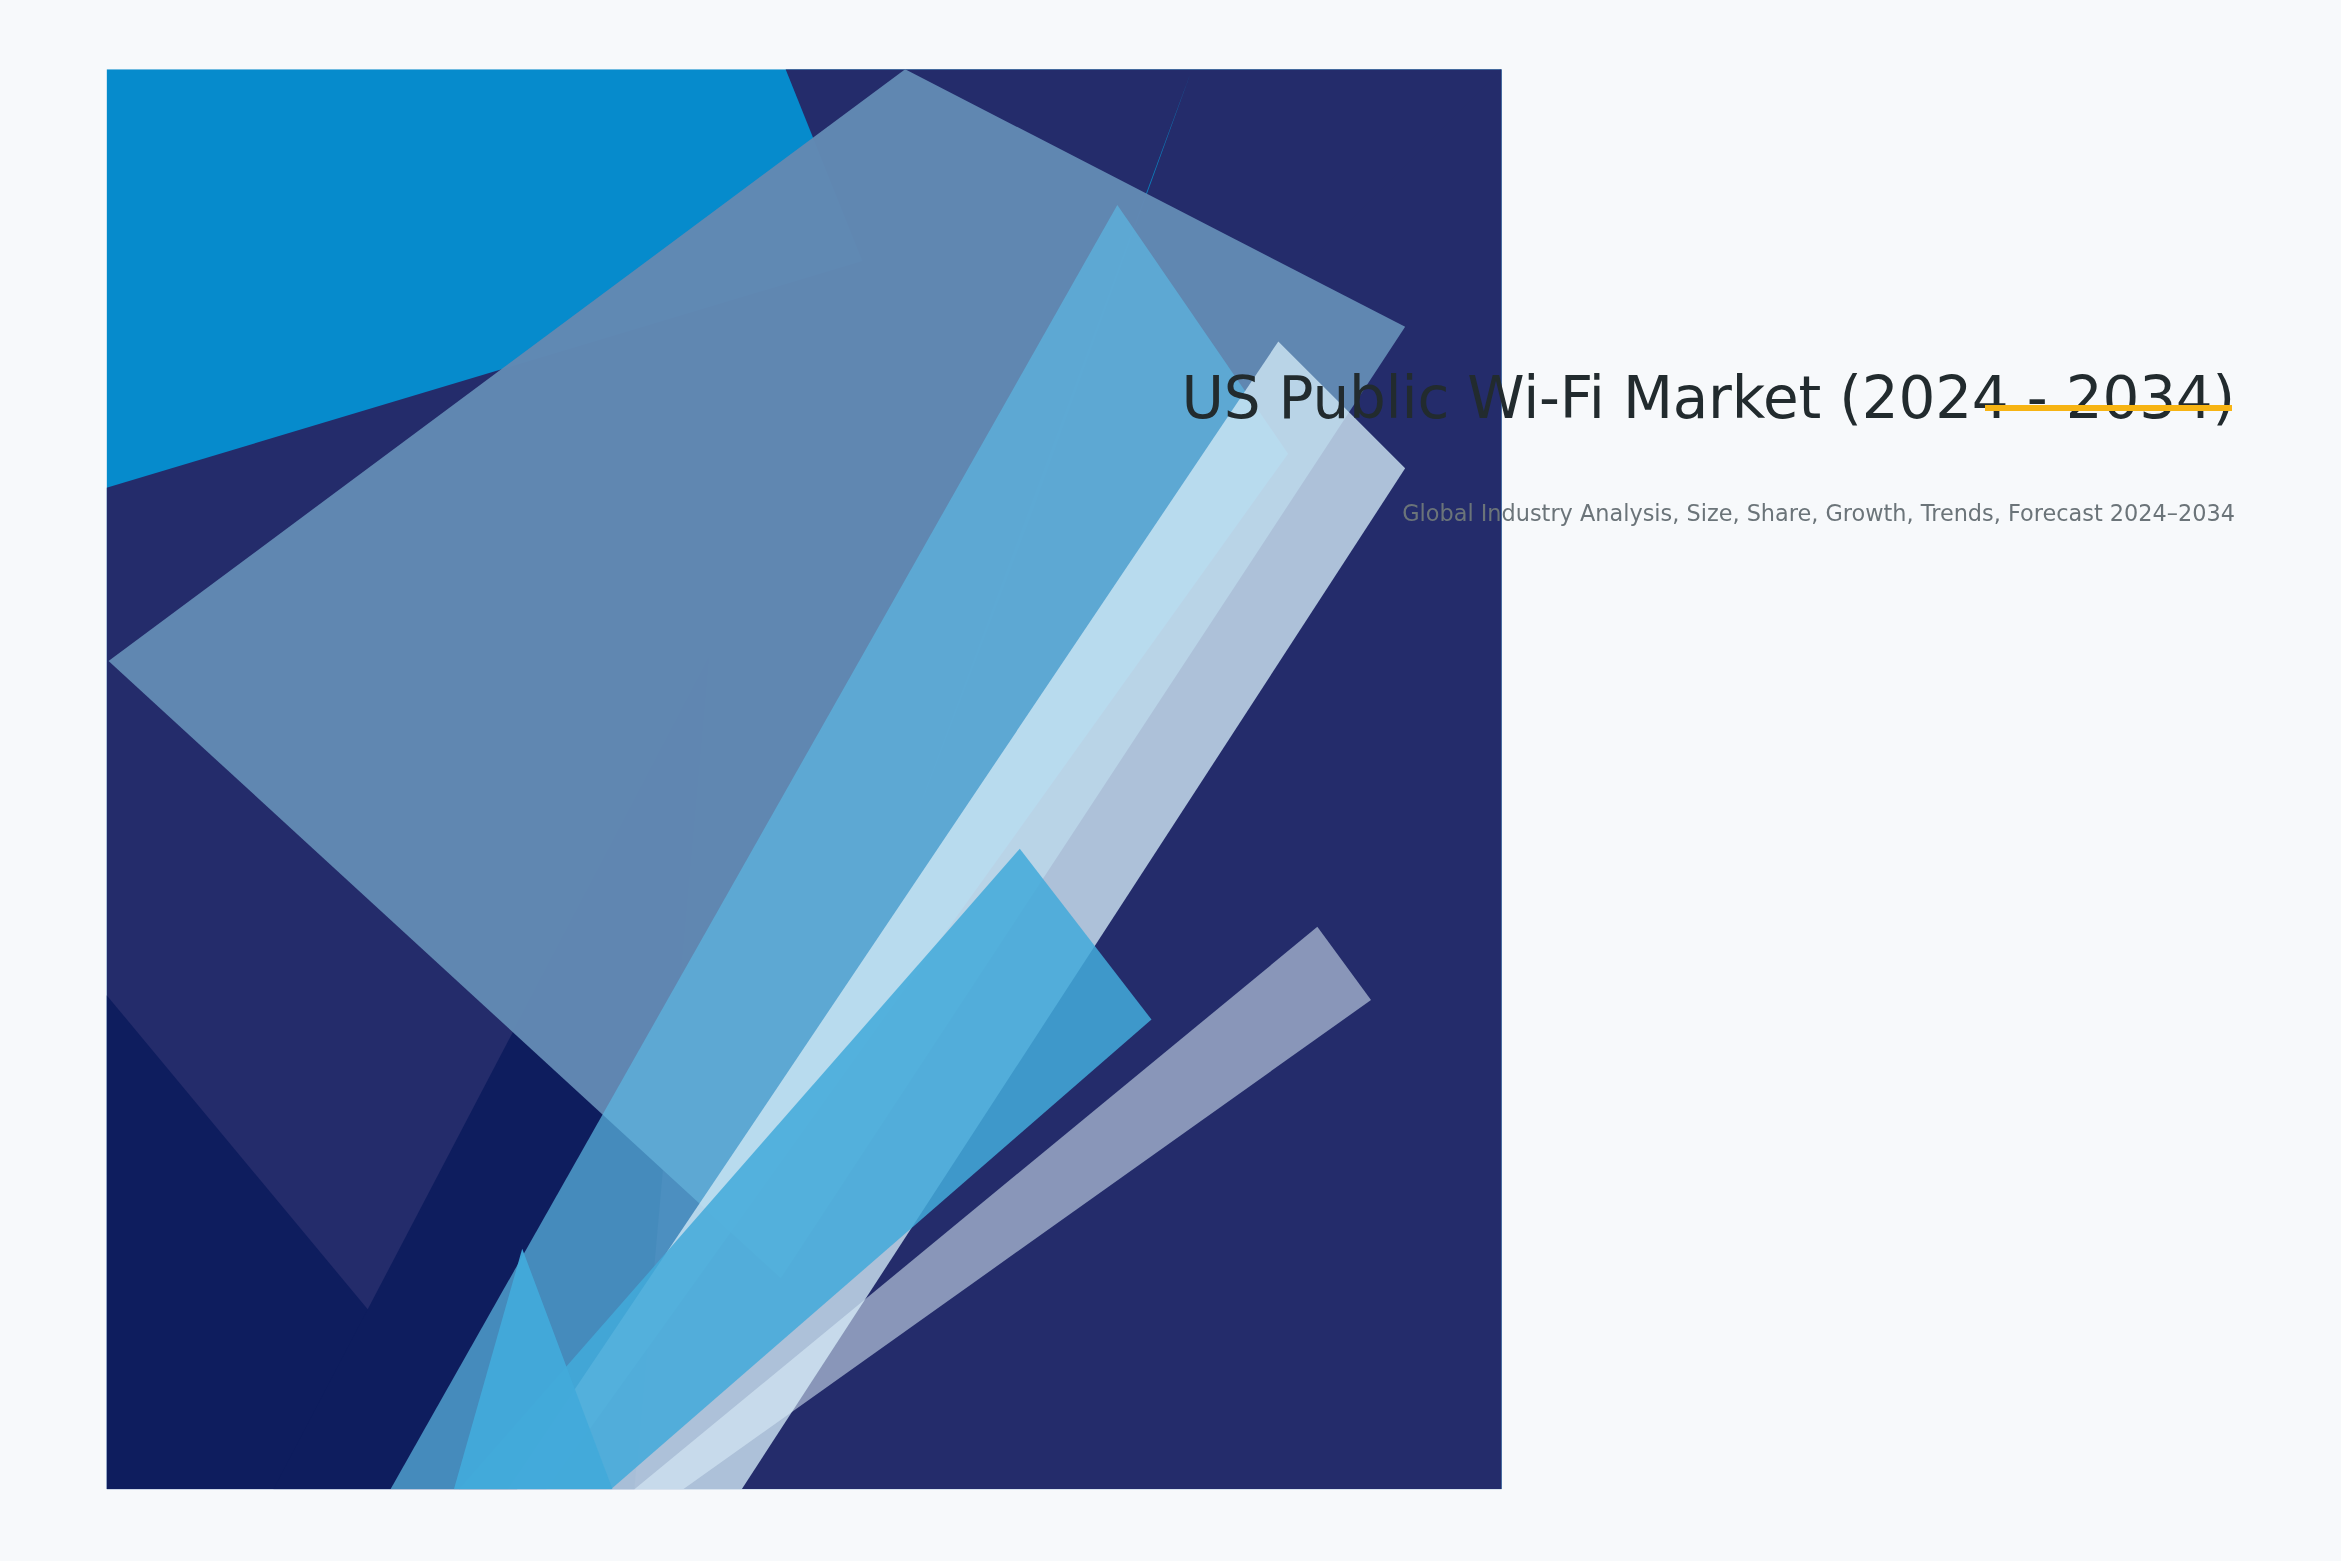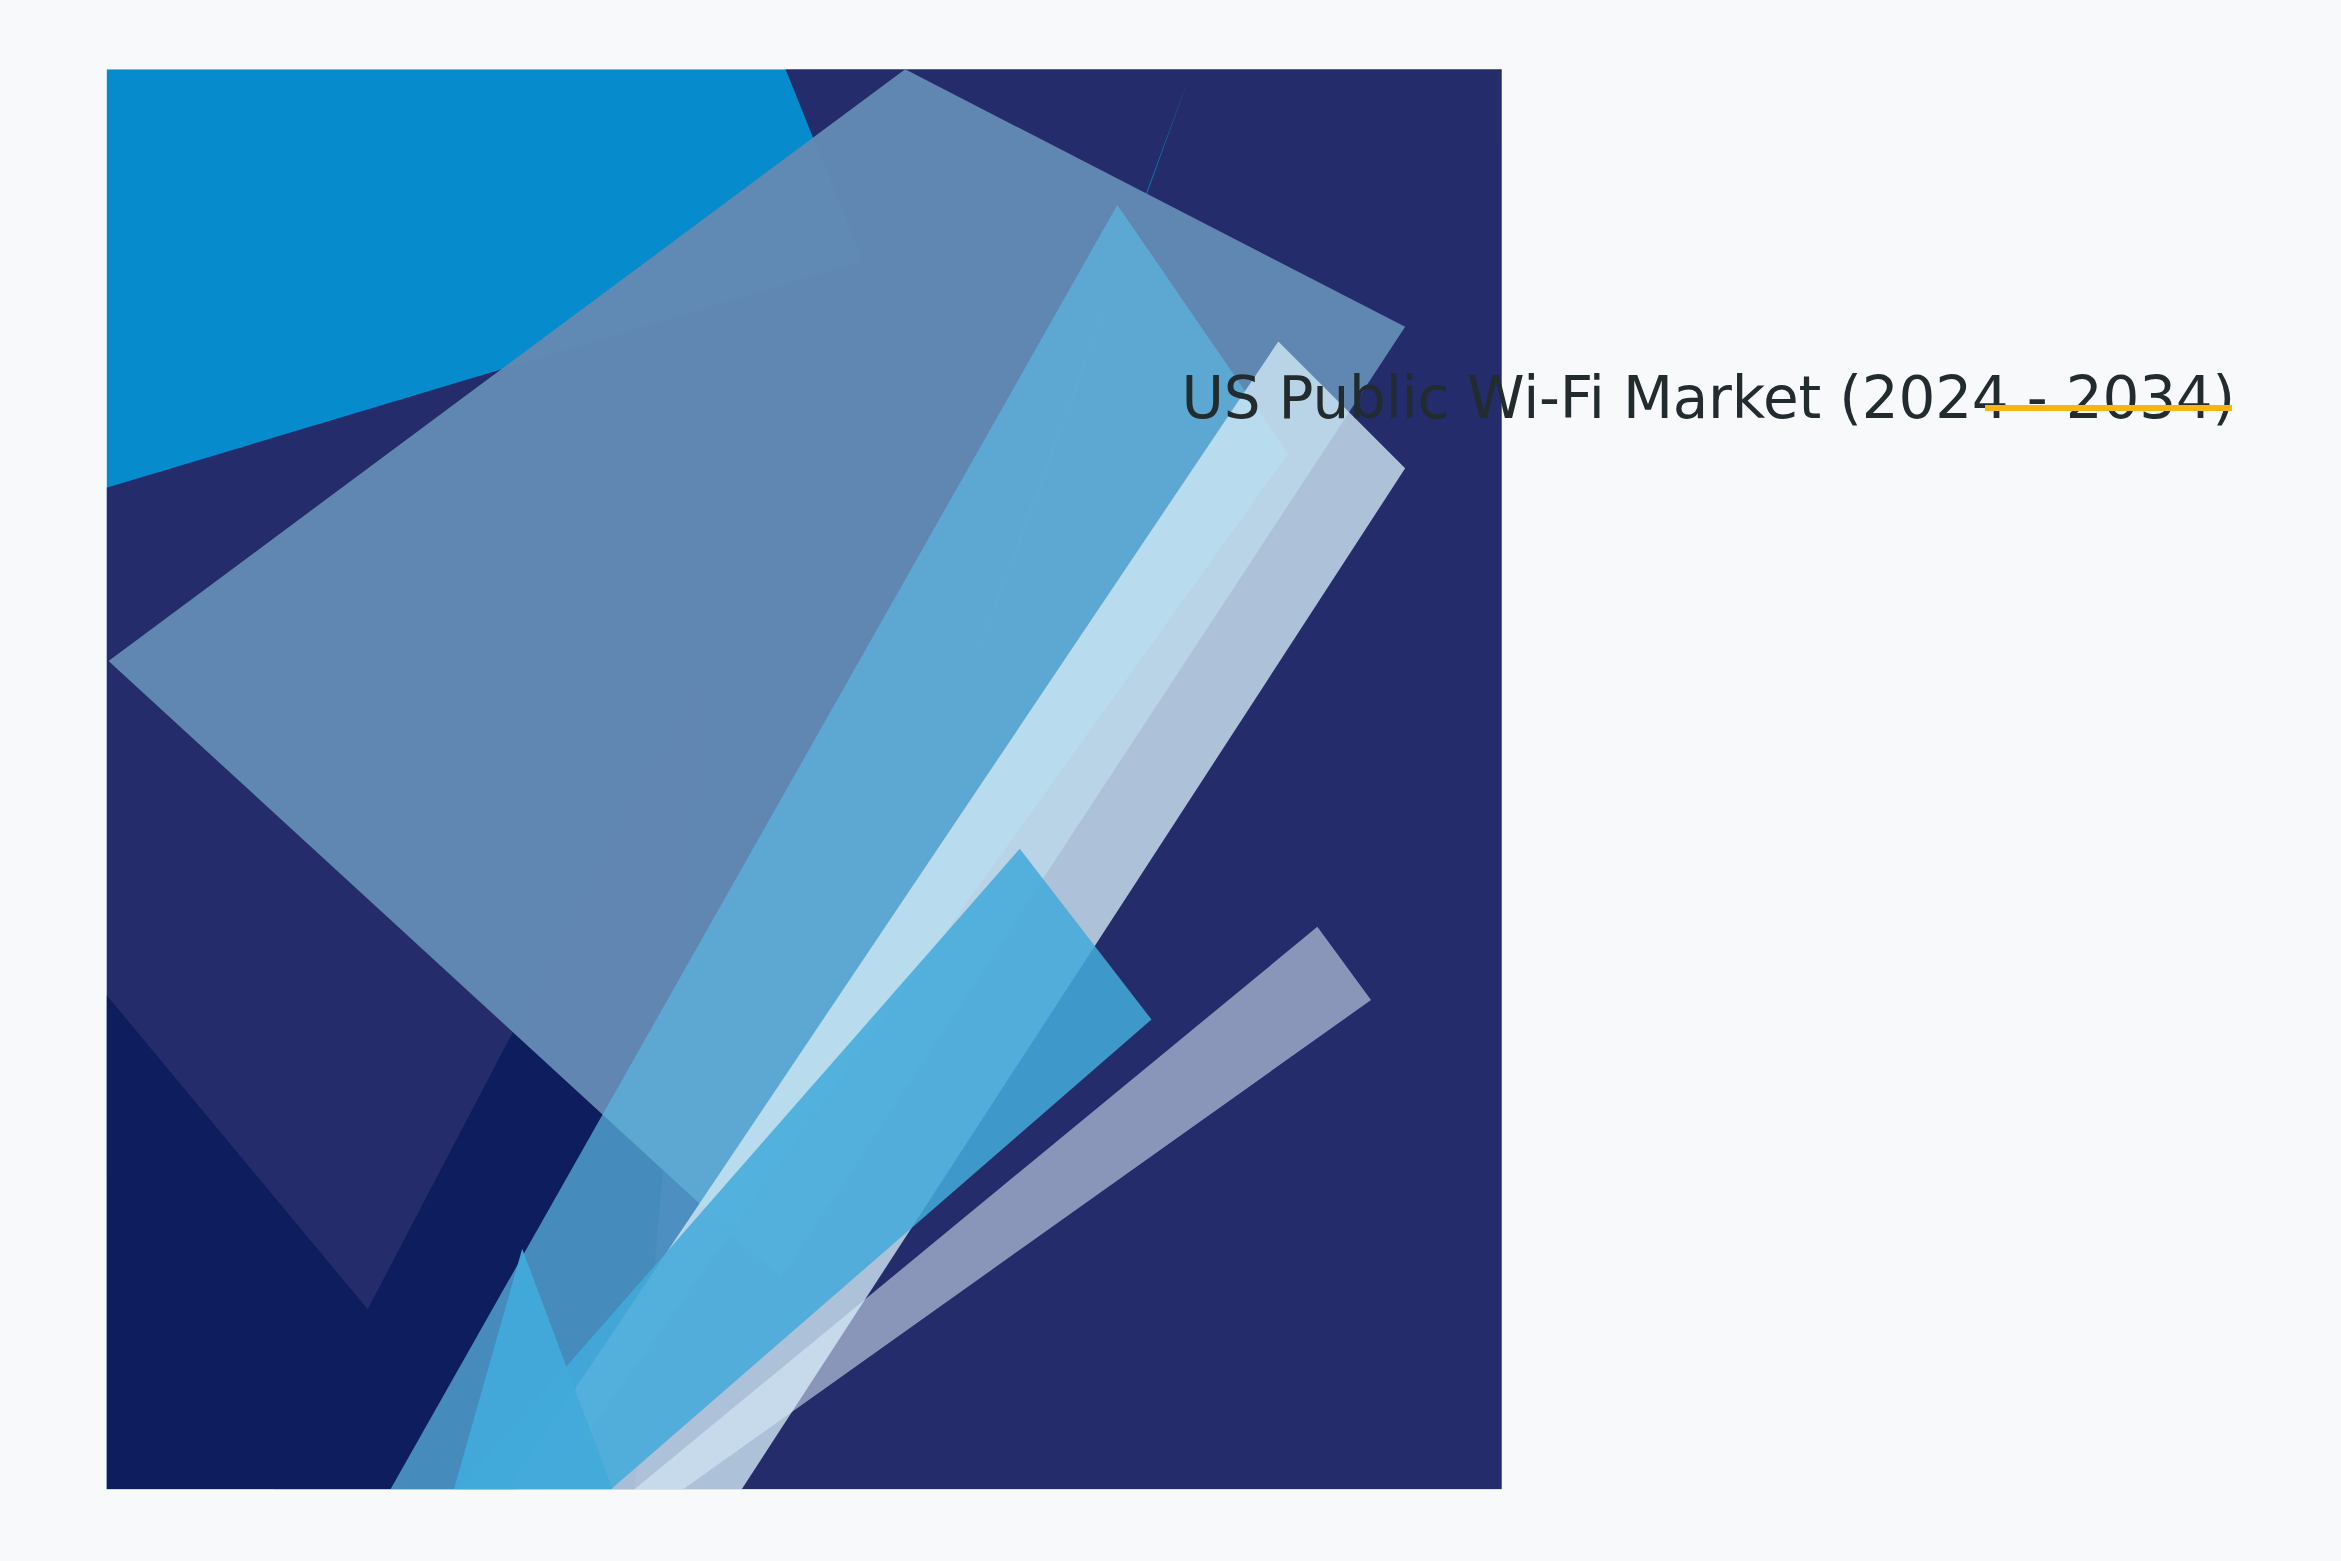--- a/index.html
+++ b/index.html
@@ -105,17 +105,18 @@
     </g>
   </svg>
 
   <div id="text-block">
 
     <div id="title-wrap">
       <h1 id="page-title">US Public Wi-Fi Market (2024 - 2034)</h1>
       <span id="title-underline"></span>
     </div>
 
+    <p id="page-subtitle">Global Industry Analysis, Size, Share, Growth, Trends, Forecast 2024–2034</p>
 
   </div>
 
 </div>
 
 
 </body></html>

